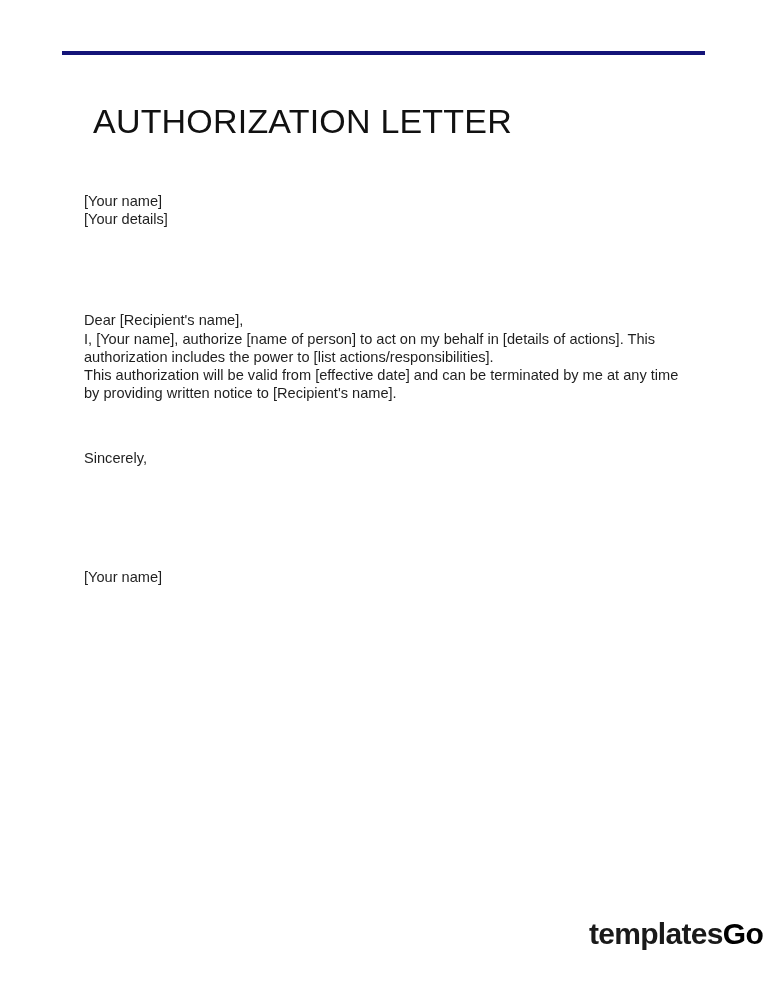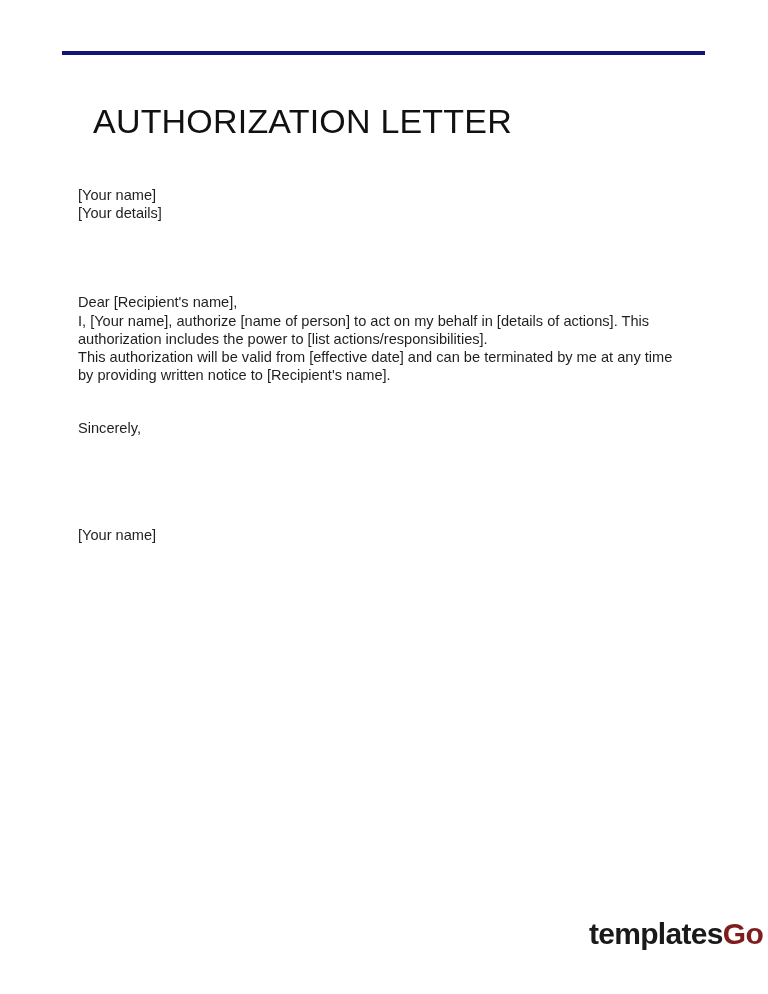--- a/index.html
+++ b/index.html
@@ -51,21 +51,21 @@
     position: absolute;
     left: 70px;
     top: 178px;
     width: 625px;
     font-size: 14.6px;
     line-height: 18.2px;
     color: #1f1f1f;
   }
 
   .block {
-    margin: 8px;
+    margin: 14px;
   }
   .block p {
     margin: 0;
   }
 
   .spacer-sm { height: 18px; }
   .spacer-md { height: 19px; }
   .spacer-sign { height: 72px; }
 
   .date-line {
@@ -77,21 +77,21 @@
     position: absolute;
     left: 557px;
     top: 916px;
     font-size: 30px;
     font-weight: 700;
     letter-spacing: -0.7px;
     line-height: 36px;
     white-space: nowrap;
   }
   .logo-primary { color: #1a1a1a; margin-left: 32px; }
-  .logo-accent  { color: #7f1d1d; text-align: right; }
+  .logo-accent  { color: #000000; text-align: right; }
 </style>
 </head>
 <body>
 
 <div class="page">
 
   <div class="header-rule"></div>
 
   <h1 class="doc-title">AUTHORIZATION LETTER</h1>
 

